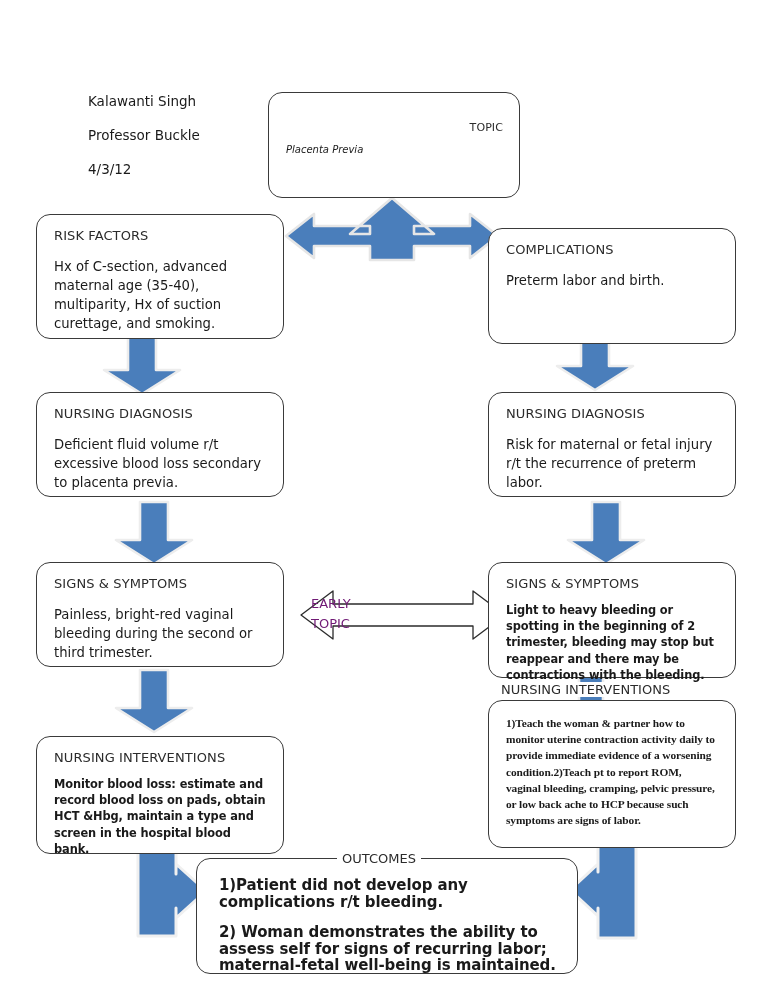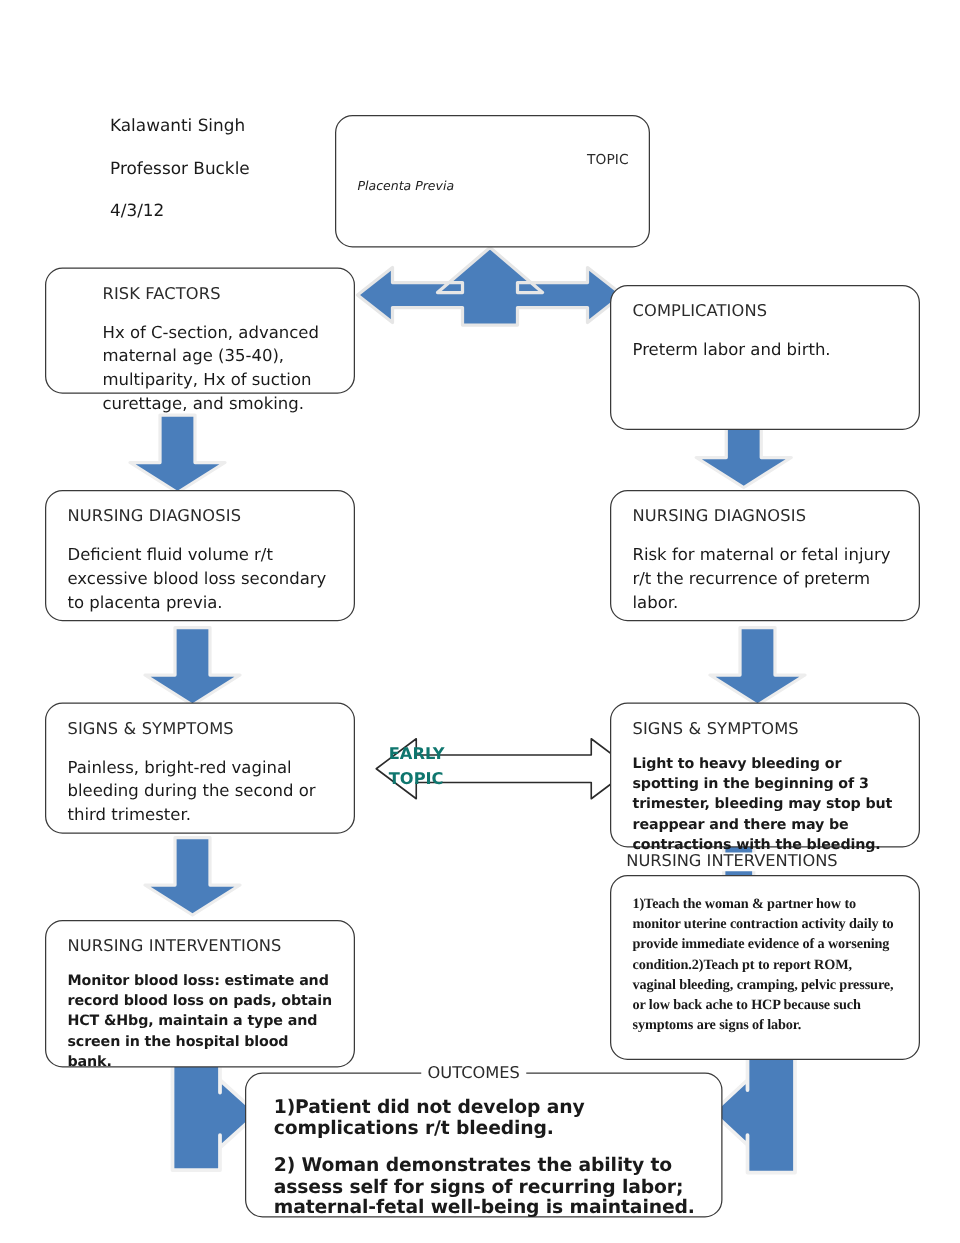--- a/index.html
+++ b/index.html
@@ -103,24 +103,23 @@
     left: 299px;
     top: 584px;
     width: 208px;
     height: 62px;
     z-index: 4;
   }
   .el-text {
     position: absolute;
     font-size: 13px;
     line-height: 16px;
-    color: #0f766e;
+    color: #701a75;
     white-space: nowrap;
     z-index: 6;
-    font-weight: bold;
   }
   #label-early { left: 311px; top: 596px; }
   #label-late  { left: 311px; top: 616px; }
 
   
   #outcomes-box .box-inner { padding: 18px 18px 14px 22px; }
   #outcomes-box .oc-line {
     font-size: 15px;
     line-height: 16.5px;
     font-weight: 600;
@@ -149,21 +148,21 @@
 
   <div class="arrow" id="tri-arrow" style="left:284px; top:196px; width:216px; height:68px;">
     <svg width="216" height="68" viewBox="0 0 216 68">
 
       <g>
         <path d="M108 2 L150 38 L130 38 L130 30 L186 30 L186 18 L214 40 L186 62 L186 50 L130 50 L130 64 L86 64 L86 50 L30 50 L30 62 L2 40 L30 18 L30 30 L86 30 L86 38 L66 38 Z" fill="#4a7ebb" stroke="#e6e6e6" stroke-width="2.6" stroke-linejoin="round"></path>
       </g>
     </svg>
   </div>
 
-  <div class="box" id="risk-factors-box" style="left:36px; top:214px; width:248px; height:101px;padding-left:28px;">
+  <div class="box" id="risk-factors-box" style="left:36px; top:214px; width:248px; height:125px;">
     <div class="box-inner">
       <div class="box-title">RISK FACTORS</div>
       <div class="box-body">Hx of C-section, advanced maternal age (35-40), multiparity, Hx of suction curettage, and smoking.</div>
     </div>
   </div>
 
   <div class="box" id="complications-box" style="left:488px; top:228px; width:248px; height:116px;">
     <div class="box-inner">
       <div class="box-title">COMPLICATIONS</div>
       <div class="box-body">Preterm labor and birth.</div>
@@ -211,21 +210,21 @@
   <div class="box" id="ss-left-box" style="left:36px; top:562px; width:248px; height:105px;">
     <div class="box-inner">
       <div class="box-title">SIGNS &amp; SYMPTOMS</div>
       <div class="box-body">Painless, bright-red vaginal bleeding during the second or third trimester.</div>
     </div>
   </div>
 
   <div class="box dense" id="ss-right-box" style="left:488px; top:562px; width:248px; height:116px;">
     <div class="box-inner">
       <div class="box-title">SIGNS &amp; SYMPTOMS</div>
-      <div class="box-body">Light to heavy bleeding or spotting in the beginning of 3 trimester, bleeding may stop but reappear and there may be contractions with the bleeding.</div>
+      <div class="box-body">Light to heavy bleeding or spotting in the beginning of 2 trimester, bleeding may stop but reappear and there may be contractions with the bleeding.</div>
     </div>
   </div>
 
   <div id="early-late-arrow">
     <svg width="208" height="62" viewBox="0 0 208 62">
       <path d="M2 31 L34 7 L34 20 L174 20 L174 7 L206 31 L174 55 L174 42 L34 42 L34 55 Z" fill="#ffffff" stroke="#2b2b2b" stroke-width="1.3" stroke-linejoin="round"></path>
     </svg>
   </div>
   <div class="el-text" id="label-early">EARLY</div>
   <div class="el-text" id="label-late">TOPIC</div>

